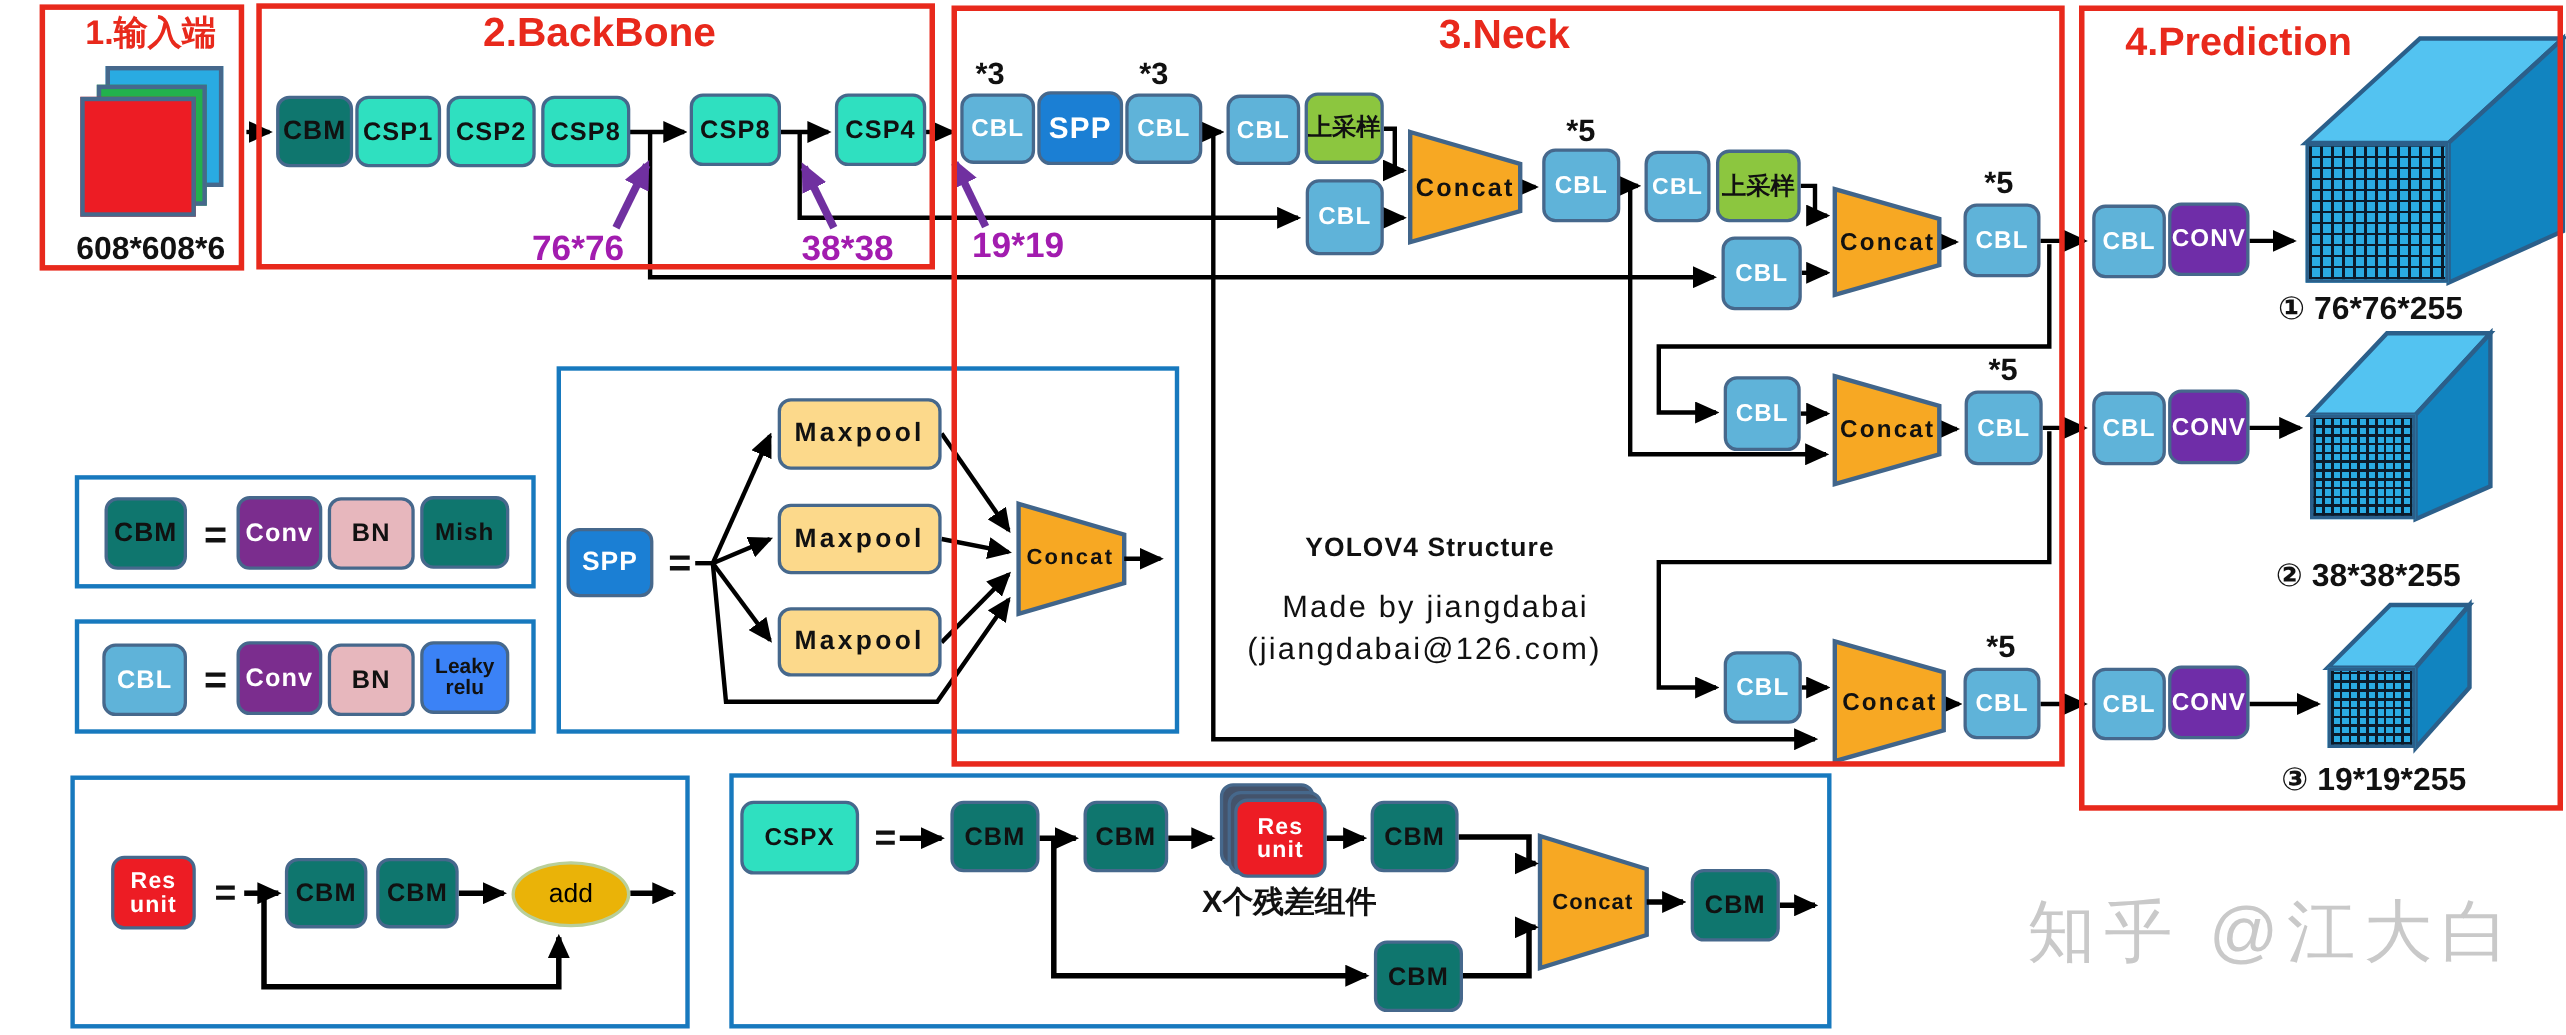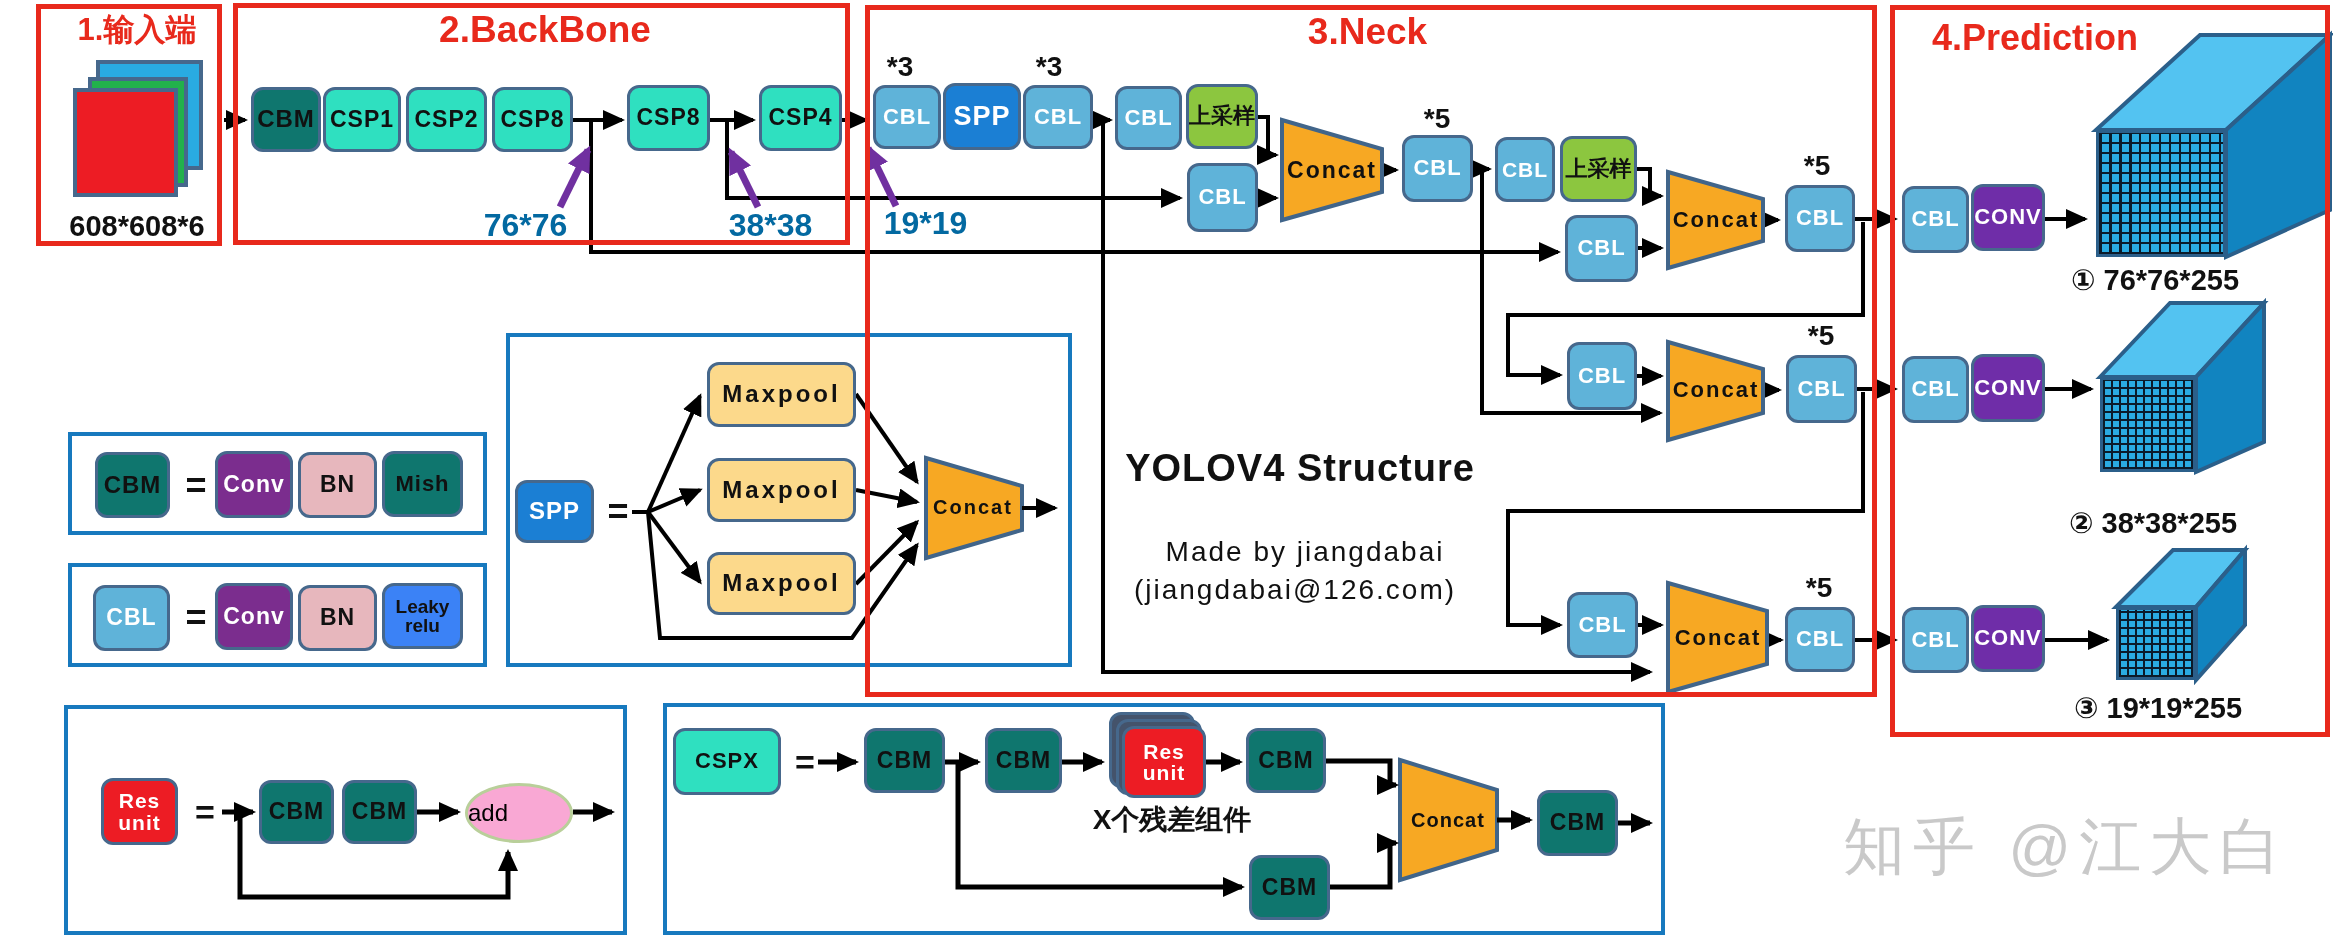--- a/index.html
+++ b/index.html
@@ -14,28 +14,28 @@
   .blue{background:#5fb3d9;color:#fff;}
   .dblue{background:#1b7fd4;color:#fff;}
   .green{background:#8cc63f;color:#111;}
   .purpleblk{background:#7b2d8e;color:#fff;}
   .convblk{background:#6f2da8;color:#fff;}
   .pink{background:#e7b7bd;}
   .olive{background:#3b82f6;letter-spacing:0;}
   .redblk{background:#ed1c24;color:#fff;}
   .mp{background:#fcd98b;}
   .shadowblk{position:absolute;background:#44536b;border:3px solid #46688c;border-radius:12px;box-sizing:border-box;z-index:2;}
-  .addell{position:absolute;background:#f9a8d4;border:3px solid #b9cf9a;border-radius:50%;display:flex;
-          align-items:center;font-weight:500;z-index:2;box-sizing:border-box;}
+  .addell{position:absolute;background:#eab308;border:3px solid #b9cf9a;border-radius:50%;display:flex;
+          align-items:center;justify-content:center;font-weight:500;z-index:2;box-sizing:border-box;}
   .lbl{position:absolute;z-index:3;font-weight:bold;color:#111;white-space:nowrap;}
   .center{display:flex;align-items:center;justify-content:center;text-align:center;}
   .frame{position:absolute;border:5px solid #e8291c;box-sizing:border-box;z-index:4;}
   .lframe{position:absolute;border:4px solid #1779be;box-sizing:border-box;z-index:1;}
   .rtitle{color:#e8291c;}
-  .ptext{color:#0369a1;}
+  .ptext{color:#a21caf;}
   .sq{position:absolute;border:4px solid #46688c;box-sizing:border-box;z-index:2;}
   .cubefront{position:absolute;z-index:2;border:3px solid #2b5f8a;box-sizing:border-box;background-color:#2aabe2;}
   .grid10{background-image:repeating-linear-gradient(0deg,#0b1b2a 0 2.5px,transparent 2.5px 10px),
           repeating-linear-gradient(90deg,#0b1b2a 0 2.5px,transparent 2.5px 10px);}
   .grid8{background-image:repeating-linear-gradient(0deg,#0b1b2a 0 2.5px,transparent 2.5px 8px),
           repeating-linear-gradient(90deg,#0b1b2a 0 2.5px,transparent 2.5px 8px);}
   .watermark{position:absolute;z-index:5;color:#c9c9c9;font-weight:400;letter-spacing:8px;}
 </style>
 </head>
 <body>
@@ -197,21 +197,21 @@
 <div class="blk blue" style="left:1567px;top:342px;width:70px;height:68px;font-size:22px;">CBL</div>
 <div class="lbl center" style="left:1670px;top:376px;width:92px;height:28px;font-size:22px;letter-spacing:2px;">Concat</div>
 <div class="lbl center" style="left:1793px;top:322px;width:56px;height:28px;font-size:28px;">*5</div>
 <div class="blk blue" style="left:1786px;top:355px;width:71px;height:68px;font-size:22px;">CBL</div>
 
 <div class="blk blue" style="left:1567px;top:592px;width:71px;height:66px;font-size:22px;">CBL</div>
 <div class="lbl center" style="left:1672px;top:624px;width:92px;height:28px;font-size:22px;letter-spacing:2px;">Concat</div>
 <div class="lbl center" style="left:1791px;top:574px;width:56px;height:28px;font-size:28px;">*5</div>
 <div class="blk blue" style="left:1785px;top:607px;width:70px;height:65px;font-size:22px;">CBL</div>
 
-<div class="lbl center" style="left:1115px;top:450px;width:370px;height:36px;font-size:38px;letter-spacing:1px;">YOLOV4 Structure</div>
+<div class="lbl center" style="left:1115px;top:480px;width:370px;height:36px;font-size:24px;letter-spacing:1px;">YOLOV4 Structure</div>
 <div class="lbl center" style="left:1135px;top:537px;width:340px;height:30px;font-size:28px;font-weight:400;letter-spacing:2px;">Made by jiangdabai</div>
 <div class="lbl center" style="left:1110px;top:575px;width:370px;height:30px;font-size:28px;font-weight:400;letter-spacing:2px;">(jiangdabai@126.com)</div>
 
 <div class="lbl rtitle center" style="left:1910px;top:18px;width:250px;height:40px;font-size:36px;">4.Prediction</div>
 
 <div class="blk blue" style="left:1902px;top:186px;width:67px;height:67px;font-size:22px;">CBL</div>
 <div class="blk convblk" style="left:1971px;top:184px;width:74px;height:67px;font-size:22px;">CONV</div>
 <div class="cubefront grid10" style="left:2096px;top:130px;width:130px;height:127px;"></div>
 <div class="lbl center" style="left:2045px;top:264px;width:220px;height:32px;font-size:29px;">① 76*76*255</div>
 

